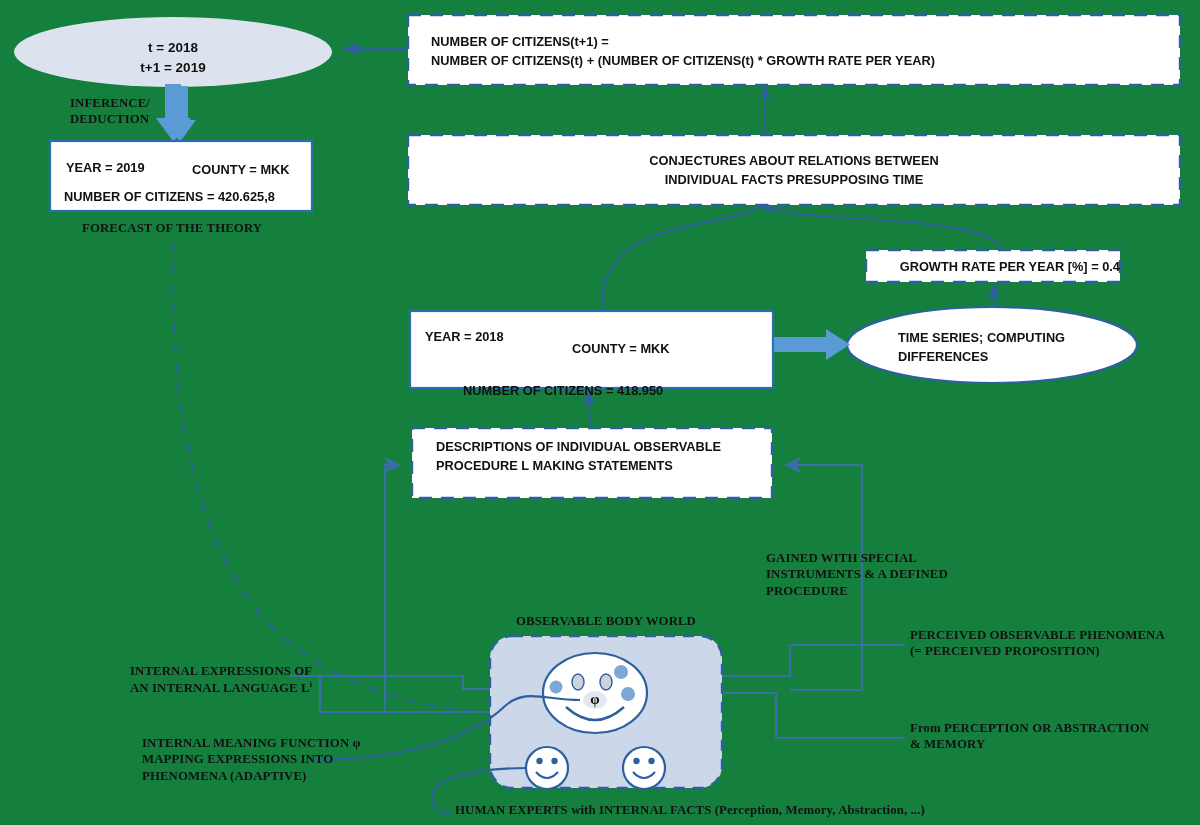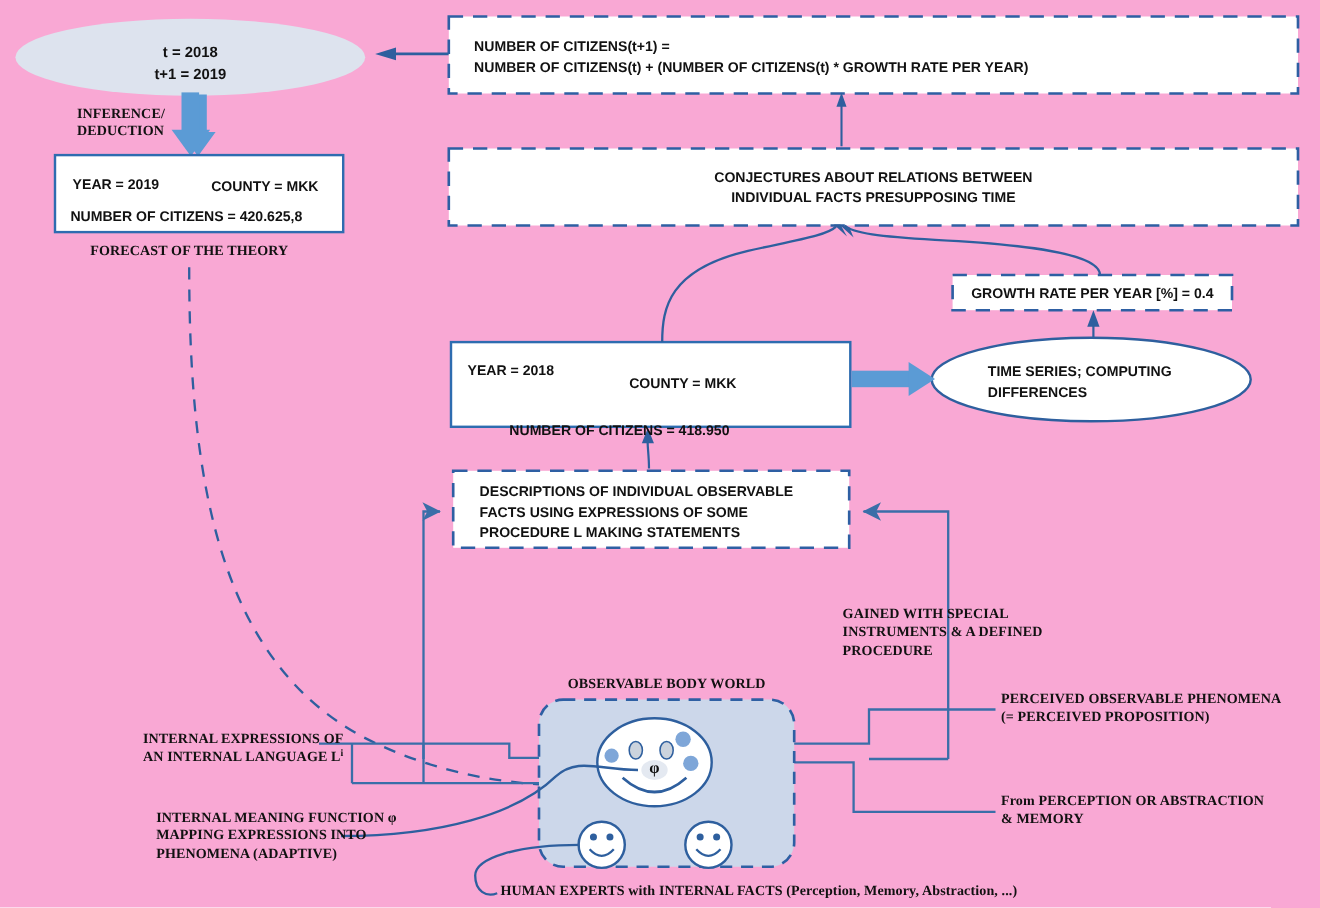--- a/index.html
+++ b/index.html
@@ -1,17 +1,17 @@
 <!DOCTYPE html>
 <html><head>
 <meta charset="utf-8">
 <style>
   html,body{margin:0;padding:0;background:#ffffff;}
   body{font-family:"Liberation Sans",sans-serif;}
-  #stage{position:relative;width:1200px;height:825px;background:#f9a8d4;overflow:hidden;}
+  #stage{position:relative;width:1200px;height:825px;background:#15803d;overflow:hidden;}
   svg.layer{position:absolute;left:0;top:0;width:1200px;height:825px;pointer-events:none;}
   .lbl{position:absolute;font-weight:bold;color:#111111;line-height:1.28;letter-spacing:.1px;font-family:Liberation Serif, serif;}
   .boxtext{position:absolute;font-weight:bold;color:#111111;line-height:1.45;}
   .f13{font-size:13.5px;}
   .f125{font-size:12.8px;}
   .sup{font-size:9px;vertical-align:super;}
 </style>
 </head>
 <body>
 
@@ -161,34 +161,33 @@
   <div class="boxtext f125" style="left:431px;top:33px;width:730px;">
     <div>NUMBER OF CITIZENS(t+1) =</div>
     <div>NUMBER OF CITIZENS(t) + (NUMBER OF CITIZENS(t) * GROWTH RATE PER YEAR)</div>
   </div>
 
   <div class="boxtext f125" style="left:408px;top:152px;width:772px;text-align:center;">
     <div>CONJECTURES ABOUT RELATIONS BETWEEN</div>
     <div>INDIVIDUAL FACTS PRESUPPOSING TIME</div>
   </div>
 
-  <div class="boxtext f125" style="left:866px;top:258px;width:254px;text-align:center;">GROWTH RATE PER YEAR [%] = 0.4</div>
+  <div class="boxtext f125" style="left:866px;top:258px;width:254px;text-align:right;">GROWTH RATE PER YEAR [%] = 0.4</div>
 
   <div class="boxtext f125" style="left:898px;top:329px;width:200px;">
     <div>TIME SERIES; COMPUTING</div>
     <div>DIFFERENCES</div>
   </div>
 
   <div class="boxtext f125" style="left:425px;top:328px;">YEAR = 2018</div>
   <div class="boxtext f125" style="left:572px;top:340px;">COUNTY = MKK</div>
   <div class="boxtext f125" style="left:463px;top:382px;">NUMBER OF CITIZENS = 418.950</div>
 
   <div class="boxtext f125" style="left:436px;top:438px;width:340px;">
     <div>DESCRIPTIONS OF INDIVIDUAL OBSERVABLE</div>
-    <div>FACTS USING EXPRESSIONS OF SOME</div>
     <div>PROCEDURE L MAKING STATEMENTS</div>
   </div>
 
 
   <div class="lbl f125" style="left:766px;top:550px;width:210px;">
     <div>GAINED WITH SPECIAL</div>
     <div>INSTRUMENTS &amp; A DEFINED</div>
     <div>PROCEDURE</div>
   </div>
 

